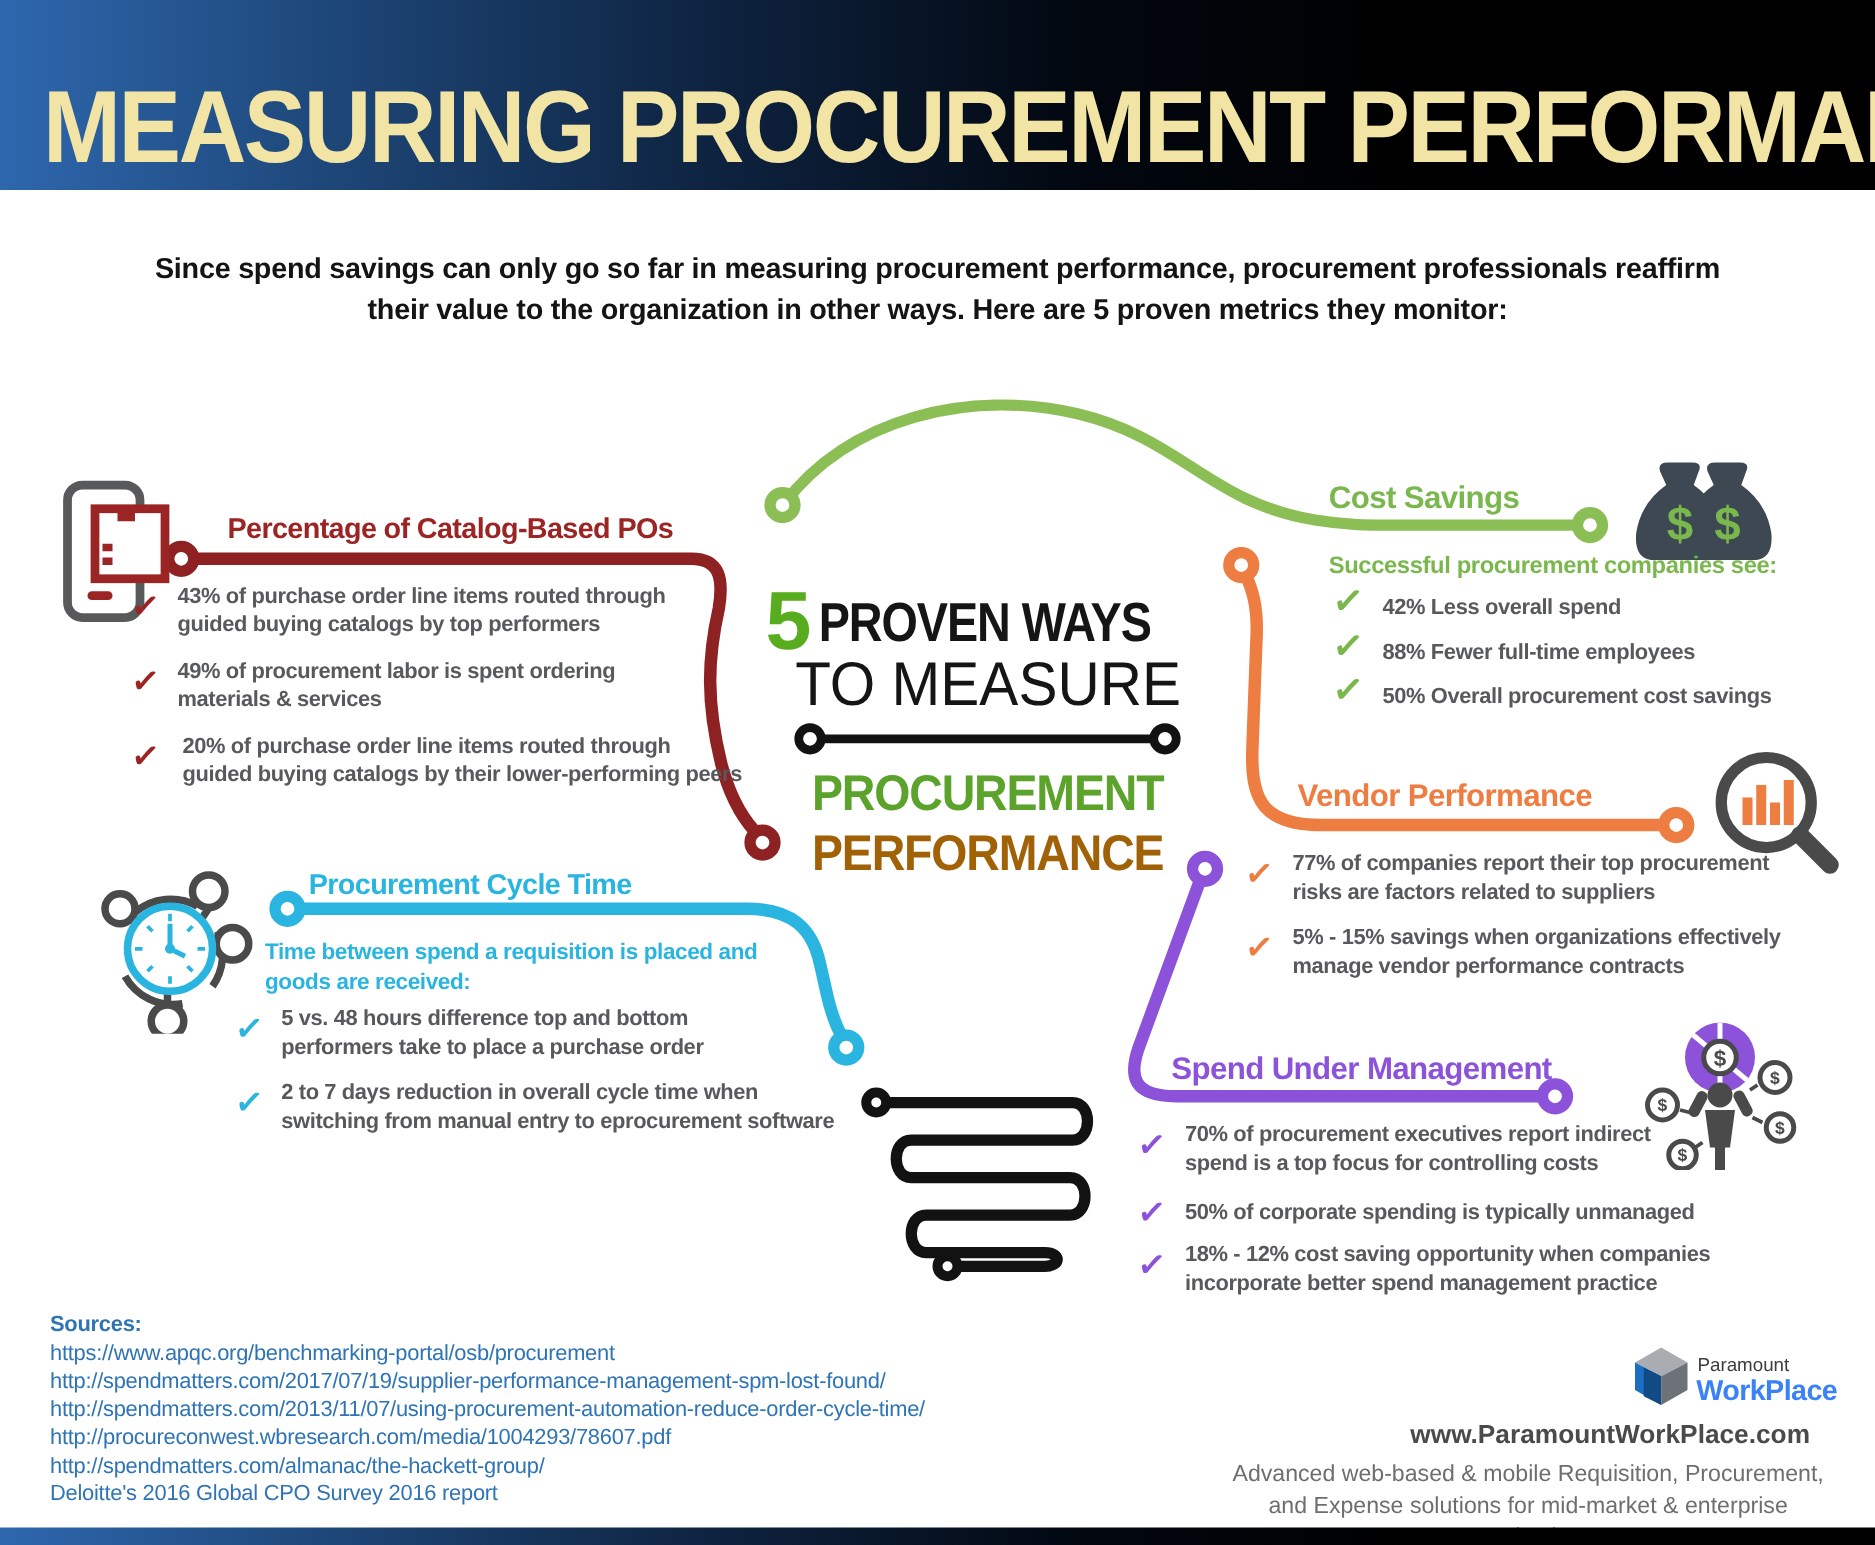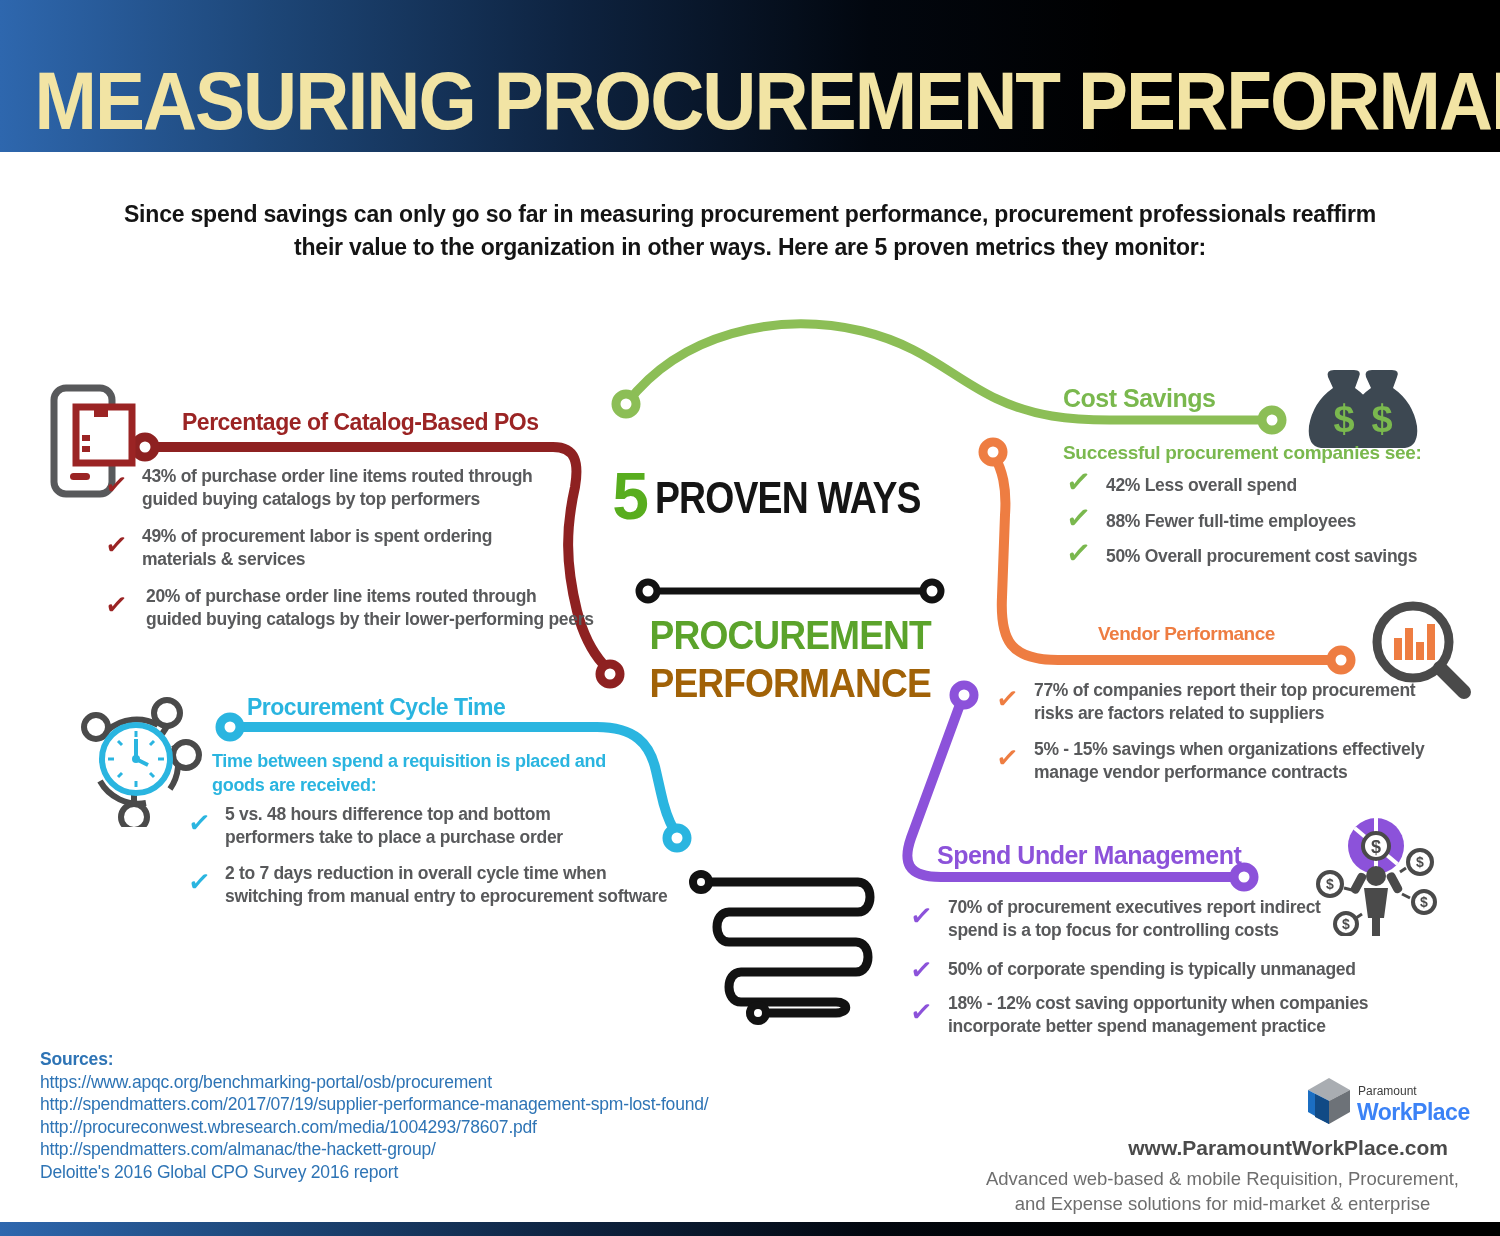--- a/index.html
+++ b/index.html
@@ -35,21 +35,21 @@
   .check{font-weight:bold;font-size:27px;line-height:27px;transform:rotate(6deg);}
   .maroon{color:#9b2424;} .cyan{color:#2ab5e0;} .green{color:#7ab84e;}
   .orange{color:#ee7d42;} .purple{color:#8c52da;}
   
   .sources{left:40px;top:1048px;width:700px;font-size:17.5px;line-height:22.5px;color:#2e74b5;}
   .sources .s-label{font-weight:bold;}
   .sources div{letter-spacing:-0.2px;}
   
   .f-url{left:1000px;top:1136px;width:448px;text-align:right;font-size:21px;font-weight:bold;color:#4a4a4a;}
   .f-tag{left:985px;top:1166px;width:475px;text-align:center;font-size:18.5px;color:#6e6e6e;line-height:25px;white-space:pre-line;}
-  .logo-txt-top{left:1358px;top:1084px;font-size:12px;color:#3c3c3c;}
+  .logo-txt-top{left:1358px;top:1084px;font-size:15px;color:#3c3c3c;}
   .logo-txt-bot{left:1357px;top:1099px;font-size:23px;font-weight:bold;color:#3b82f6;letter-spacing:-0.5px;}
   
   .botbar{left:0;top:1222px;width:1500px;height:14px;
           background:linear-gradient(90deg,#2e67ae 0%,#1d4677 18%,#0e2340 38%,#02070f 58%,#000 75%,#000 100%);}
   svg text{font-family:"Liberation Sans",sans-serif;}
 </style>
 </head>
 <body>
 
 <div id="canvas">
@@ -88,20 +88,21 @@
     <circle cx="932" cy="591" r="9" fill="#fff" stroke="#121212" stroke-width="7"></circle>
 
     <path d="M706 882 H858 C874 882 874 912 858 912 H729 C713 912 713 942 729 942 H856 C872 942 872 972 856 972 H741 C725 972 725 1002 741 1002 H836 C849 1002 849 1013 836 1013 H766" fill="none" stroke="#121212" stroke-width="9"></path>
     <circle cx="701" cy="882" r="8" fill="#fff" stroke="#121212" stroke-width="8"></circle>
     <circle cx="758" cy="1013" r="8" fill="#fff" stroke="#121212" stroke-width="8"></circle>
   </svg>
 
   <div class="abs cblock c1">
     <span class="num5">5</span><span class="pways">PROVEN WAYS</span>
   </div>
+  <div class="abs cblock c2"><span>TO MEASURE</span></div>
   <div class="abs cblock c3"><span>PROCUREMENT</span></div>
   <div class="abs cblock c4"><span>PERFORMANCE</span></div>
 
   <div class="abs" style="left:48px;top:383px;width:102px;height:116px;">
     <svg width="102" height="116" viewBox="0 0 102 116">
       <rect x="6" y="5" width="58" height="106" rx="12" fill="#fff" stroke="#58595b" stroke-width="7"></rect>
       <rect x="22" y="90" width="20" height="7" rx="3.5" fill="#9b2424"></rect>
       <rect x="28" y="24" width="56" height="56" fill="#fff" stroke="#9b2424" stroke-width="7"></rect>
       <rect x="46" y="24" width="14" height="10" fill="#9b2424"></rect>
       <rect x="34" y="52" width="8" height="6" fill="#9b2424"></rect>
@@ -172,21 +173,21 @@
     </svg>
   </div>
   <div class="abs subt green" style="left:1063px;top:441px;font-size:19px;">Successful procurement companies see:</div>
   <div class="abs check green" style="left:1066px;top:468px;font-size:30px;">✓</div>
   <div class="abs item-text" style="left:1106px;top:474px;">42% Less overall spend</div>
   <div class="abs check green" style="left:1066px;top:504px;font-size:30px;">✓</div>
   <div class="abs item-text" style="left:1106px;top:510px;">88% Fewer full-time employees</div>
   <div class="abs check green" style="left:1066px;top:539px;font-size:30px;">✓</div>
   <div class="abs item-text" style="left:1106px;top:545px;">50% Overall procurement cost savings</div>
 
-  <div class="abs sec-title orange" style="left:1098px;top:623px;font-size:19px;">Vendor Performance</div>
+  <div class="abs sec-title orange" style="left:1038px;top:623px;font-size:25px;">Vendor Performance</div>
   <div class="abs" style="left:1368px;top:598px;width:110px;height:106px;">
     <svg width="110" height="106" viewBox="0 0 110 106">
       <circle cx="45" cy="44" r="36" fill="#fff" stroke="#4a4a4a" stroke-width="9"></circle>
       <g fill="#ee7d42">
         <rect x="26" y="40" width="8" height="22"></rect>
         <rect x="37" y="30" width="8" height="32"></rect>
         <rect x="48" y="44" width="8" height="18"></rect>
         <rect x="59" y="26" width="8" height="36"></rect>
       </g>
       <line x1="72" y1="70" x2="96" y2="94" stroke="#4a4a4a" stroke-width="14" stroke-linecap="round"></line>
@@ -239,20 +240,21 @@
   <div class="abs check purple" style="left:910px;top:957px;">✓</div>
   <div class="abs item-text" style="left:948px;top:958px;">50% of corporate spending is typically unmanaged</div>
   <div class="abs check purple" style="left:910px;top:999px;">✓</div>
   <div class="abs item-text" style="left:948px;top:992px;">18% - 12% cost saving opportunity when companies
 incorporate better spend management practice</div>
 
   <div class="abs sources">
     <div class="s-label">Sources:</div>
     <div>https://www.apqc.org/benchmarking-portal/osb/procurement</div>
     <div>http://spendmatters.com/2017/07/19/supplier-performance-management-spm-lost-found/</div>
+    <div>http://spendmatters.com/2013/11/07/using-procurement-automation-reduce-order-cycle-time/</div>
     <div>http://procureconwest.wbresearch.com/media/1004293/78607.pdf</div>
     <div>http://spendmatters.com/almanac/the-hackett-group/</div>
     <div>Deloitte's 2016 Global CPO Survey 2016 report</div>
   </div>
 
   <div class="abs" style="left:1305px;top:1076px;width:48px;height:50px;">
     <svg width="48" height="50" viewBox="0 0 48 50">
       <polygon points="24,2 45,14 24,25 3,14" fill="#a9adb2"></polygon>
       <polygon points="3,14 24,25 24,48 3,36" fill="#1b6ec2"></polygon>
       <polygon points="10,18 24,25 24,48 10,41" fill="#114a85"></polygon>

